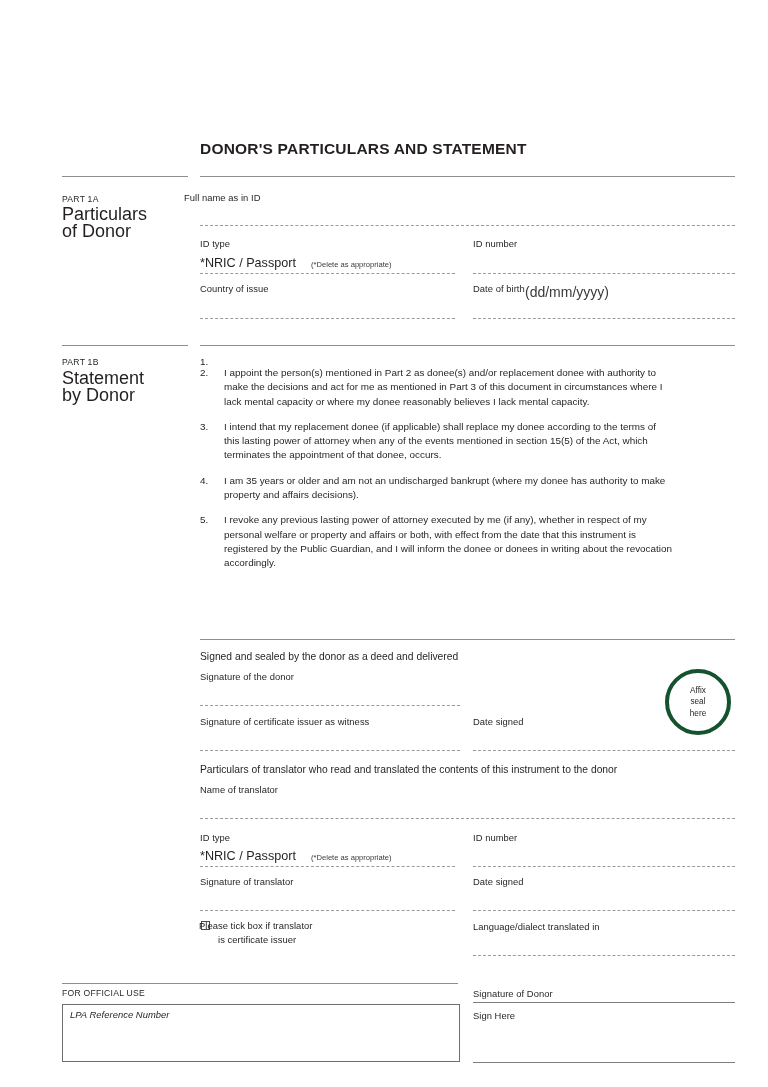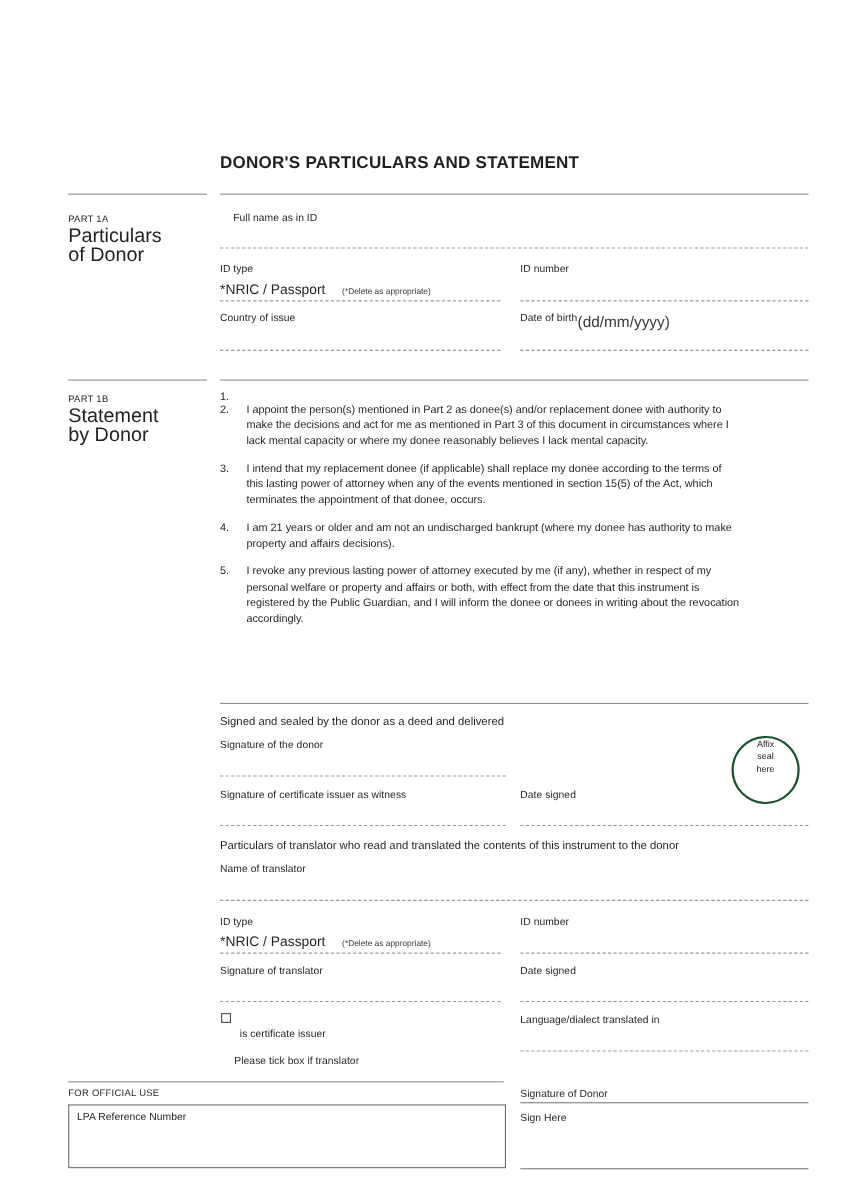--- a/index.html
+++ b/index.html
@@ -63,22 +63,22 @@
     text-align:left;
     font-size:9.9px;
   }
   .sigtext{
     position:absolute;
     font-size:10.3px;color:#231f20;
   }
   .seal{
     position:absolute;
     width:58px;height:58px;border-radius:50%;
-    border:2px solid #14532d;
-    display:flex;justify-content:center;
+    border:4px solid #14532d;
+    display:flex;align-items:center;justify-content:center;
     text-align:center;
   }
   .seal span{
     font-size:8.2px;line-height:11.4px;color:#231f20;display:block;
   }
   .chk{
     position:absolute;
     width:7px;height:7px;border:1px solid #4a4a4a;background:#fff;
   }
   .official{
@@ -97,21 +97,21 @@
 
   <div class="title">DONOR'S PARTICULARS AND STATEMENT</div>
 
   <div class="rule" style="left:62px;top:176px;width:126px;"></div>
   <div class="rule" style="left:200px;top:176px;width:535px;"></div>
 
   <div class="part-tag" style="left:62px;top:194px;">PART 1A</div>
   <div class="part-name" style="left:62px;top:206px;">Particulars</div>
   <div class="part-name" style="left:62px;top:223px;">of Donor</div>
 
-  <div class="flabel" style="left:212px;top:192px;">Full name as in ID</div>
+  <div class="flabel" style="left:184px;top:192px;">Full name as in ID</div>
   <div class="dash" style="left:200px;top:225px;width:535px;"></div>
 
   <div class="flabel" style="left:200px;top:238px;">ID type</div>
   <div class="fvalue" style="left:200px;top:256px;">*NRIC / Passport</div>
   <div class="fnote" style="left:311px;top:260px;">(*Delete as appropriate)</div>
   <div class="flabel" style="left:473px;top:238px;">ID number</div>
   <div class="dash" style="left:200px;top:273px;width:255px;"></div>
   <div class="dash" style="left:473px;top:273px;width:262px;"></div>
 
   <div class="flabel" style="left:200px;top:283px;">Country of issue</div>
@@ -131,21 +131,21 @@
     <div class="li">
       <span class="num">1.</span>
     </div>
     <div class="li">
       <span class="num">2.</span><span>I appoint the person(s) mentioned in Part 2 as donee(s) and/or replacement donee with authority to make the decisions and act for me as mentioned in Part 3 of this document in circumstances where I lack mental capacity or where my donee reasonably believes I lack mental capacity.</span>
     </div>
     <div class="li">
       <span class="num">3.</span><span>I intend that my replacement donee (if applicable) shall replace my donee according to the terms of this lasting power of attorney when any of the events mentioned in section 15(5) of the Act, which terminates the appointment of that donee, occurs.</span>
     </div>
     <div class="li">
-      <span class="num">4.</span><span>I am 21 years or older and am not an undischarged bankrupt (where my donee has authority to make property and affairs decisions).</span>
+      <span class="num">4.</span><span>I am 35 years or older and am not an undischarged bankrupt (where my donee has authority to make property and affairs decisions).</span>
     </div>
     <div class="li">
       <span class="num">5.</span><span>I revoke any previous lasting power of attorney executed by me (if any), whether in respect of my personal welfare or property and affairs or both, with effect from the date that this instrument is registered by the Public Guardian, and I will inform the donee or donees in writing about the revocation accordingly.</span>
     </div>
   </div>
 
   <div class="rule" style="left:200px;top:639px;width:535px;"></div>
 
   <div class="sigtext" style="left:200px;top:651px;">Signed and sealed by the donor as a deed and delivered</div>
   <div class="flabel" style="left:200px;top:671px;text-align:center;">Signature of the donor</div>
@@ -175,28 +175,28 @@
   <div class="flabel" style="left:473px;top:832px;">ID number</div>
   <div class="dash" style="left:200px;top:866px;width:255px;"></div>
   <div class="dash" style="left:473px;top:866px;width:262px;"></div>
 
   <div class="flabel" style="left:200px;top:876px;">Signature of translator</div>
   <div class="flabel" style="left:473px;top:876px;">Date signed</div>
   <div class="dash" style="left:200px;top:910px;width:255px;"></div>
   <div class="dash" style="left:473px;top:910px;width:262px;"></div>
 
   <div class="chk" style="left:201px;top:921px;"></div>
-  <div class="flabel" style="left:213px;top:920px;margin-top:38px;">Please tick box if translator</div>
+  <div class="flabel" style="left:199px;top:920px;">Please tick box if translator</div>
   <div class="flabel" style="left:218px;top:934px;">is certificate issuer</div>
   <div class="flabel" style="left:473px;top:921px;">Language/dialect translated in</div>
   <div class="dash" style="left:473px;top:955px;width:262px;"></div>
 
   <div class="rule" style="left:62px;top:983px;width:396px;"></div>
   <div class="official" style="left:62px;top:988px;">FOR OFFICIAL USE</div>
   <div class="lpabox" style="left:62px;top:1004px;width:396px;height:56px;"></div>
-  <div class="flabel" style="left:70px;top:1009px;">LPA Reference Number</div>
+  <div class="flabel" style="left:70px;top:1009px;font-style:italic;">LPA Reference Number</div>
 
   <div class="flabel" style="left:473px;top:988px;">Signature of Donor</div>
   <div class="sigrule" style="left:473px;top:1002px;width:262px;"></div>
   <div class="flabel" style="left:473px;top:1010px;">Sign Here</div>
   <div class="sigrule" style="left:473px;top:1062px;width:262px;"></div>
 
 </div>
 
 </body></html>

